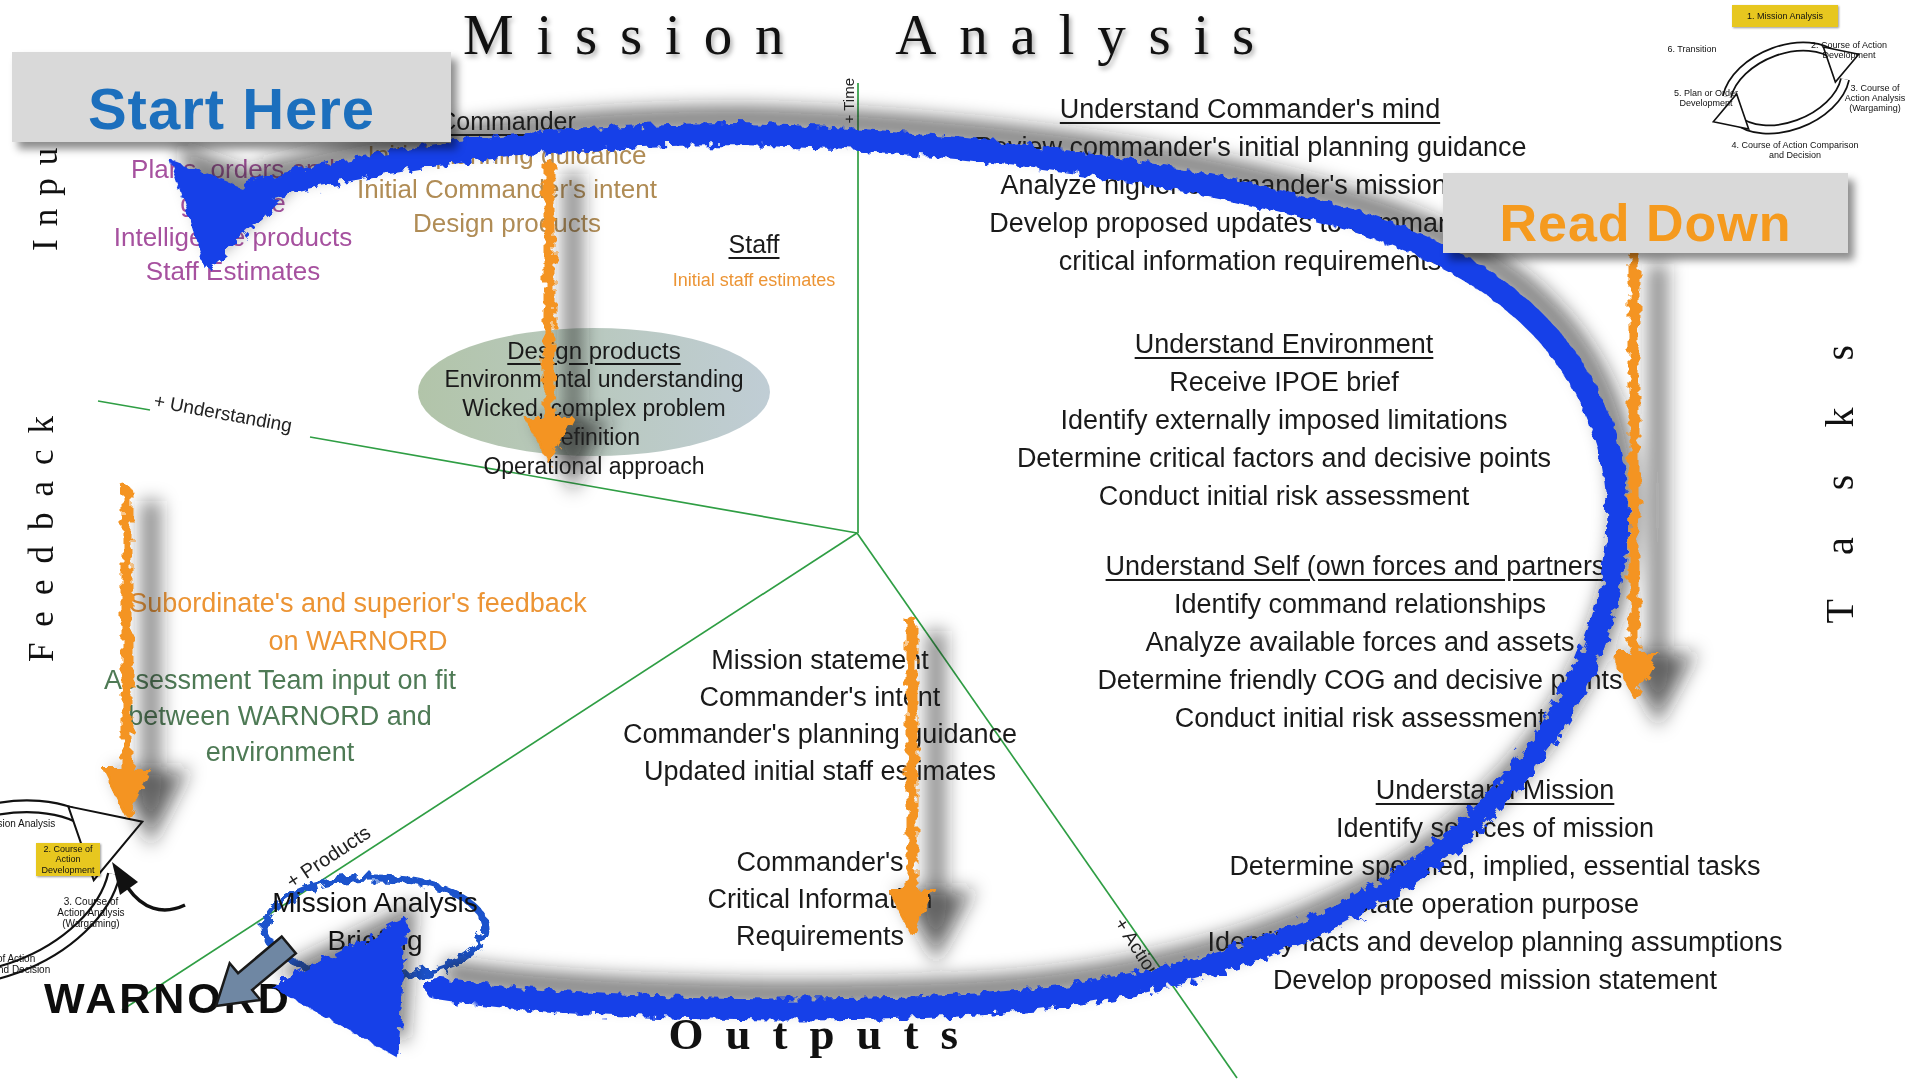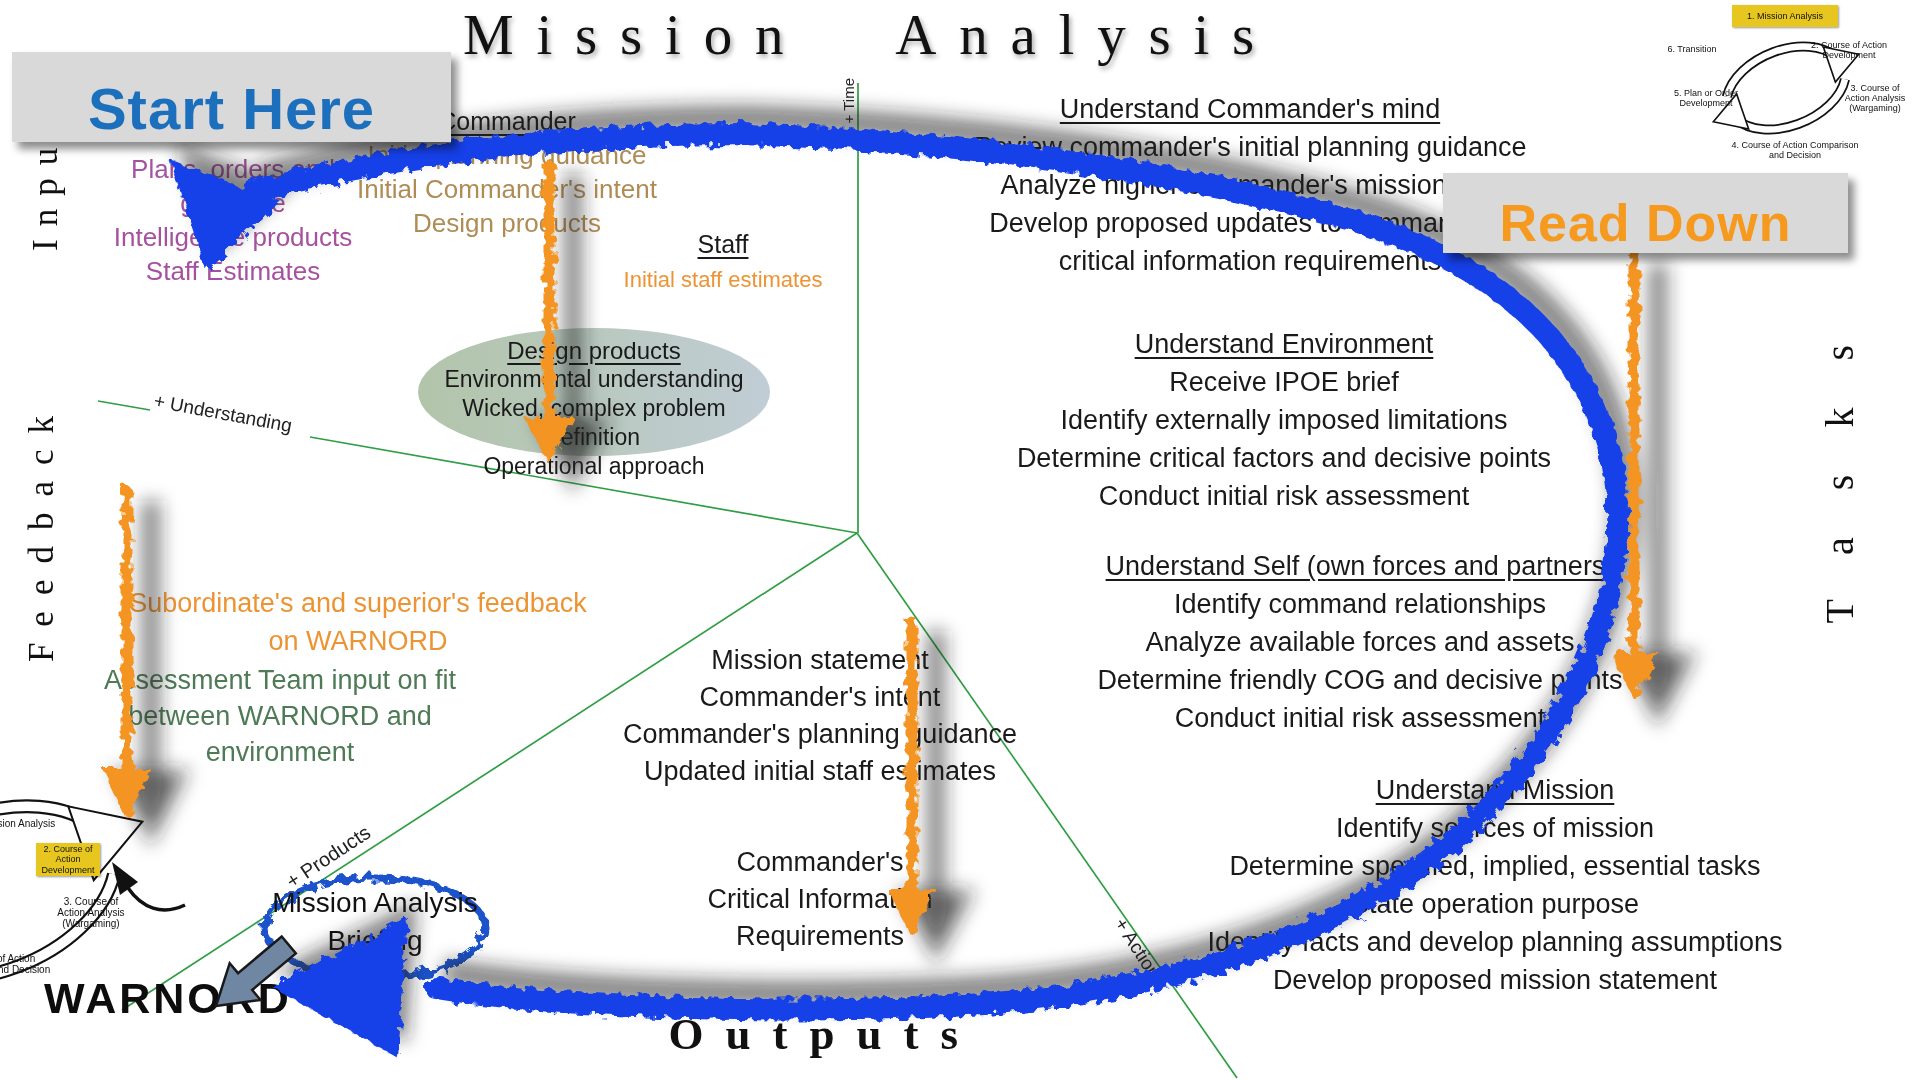--- a/index.html
+++ b/index.html
@@ -106,23 +106,23 @@
     <div>Staff Estimates</div>
   </div>
 
   <div class="abs blk" style="left:342px;top:104px;width:330px;line-height:34px;font-size:25px;">
     <div class="h">Commander</div>
     <div class="tan" style="font-size:26px">Initial planning guidance</div>
     <div class="tan" style="font-size:26px">Initial Commander's intent</div>
     <div class="tan" style="font-size:26px">Design products</div>
   </div>
 
-  <div class="abs blk" style="left:573px;top:226px;width:300px;line-height:36px;font-size:25px;">
+  <div class="abs blk" style="left:604px;top:226px;width:300px;line-height:36px;font-size:25px;">
     <div class="h">Staff</div>
-    <div class="orange" style="font-size:22px">Initial staff estimates</div>
+    <div class="orange" style="font-size:18px">Initial staff estimates</div>
   </div>
 
   <div class="abs blk" style="left:414px;top:336px;width:360px;line-height:29px;font-size:23px;">
     <div class="h" style="font-size:24px">Design products</div>
     <div>Environmental understanding</div>
     <div>Wicked, complex problem definition</div>
     <div>Operational approach</div>
   </div>
 
   <div class="abs blk orange" style="left:118px;top:584px;width:480px;">Subordinate's and superior's feedback on WARNORD</div>

